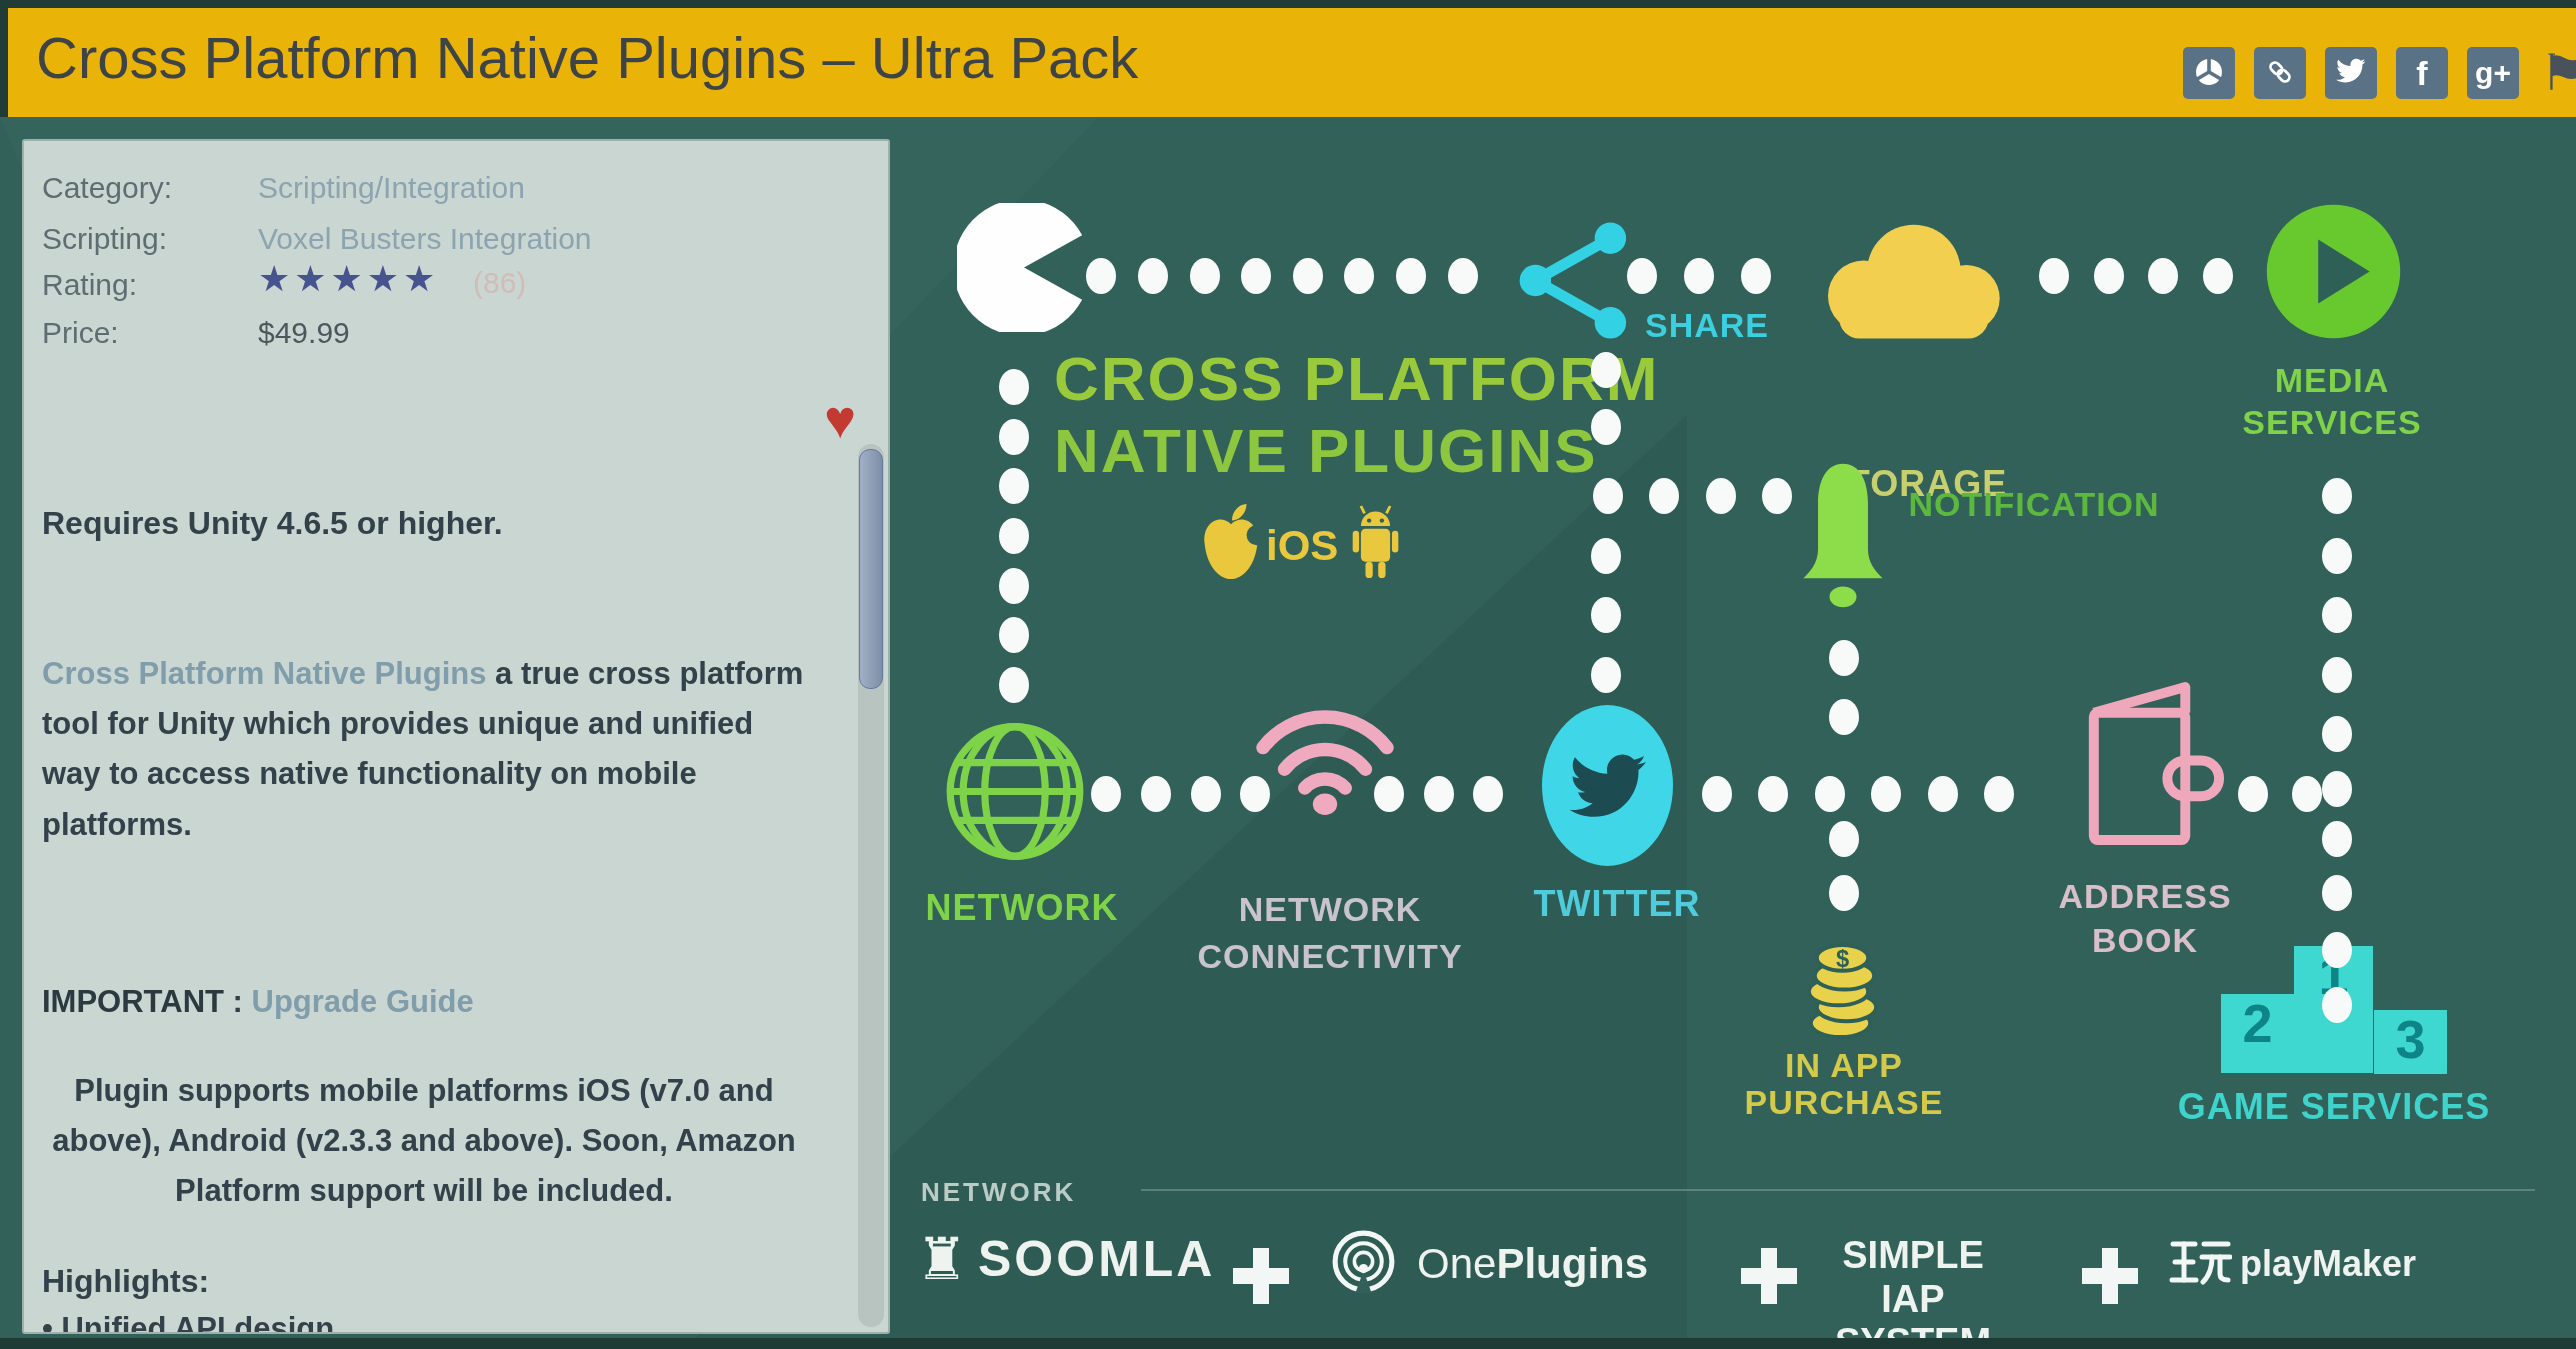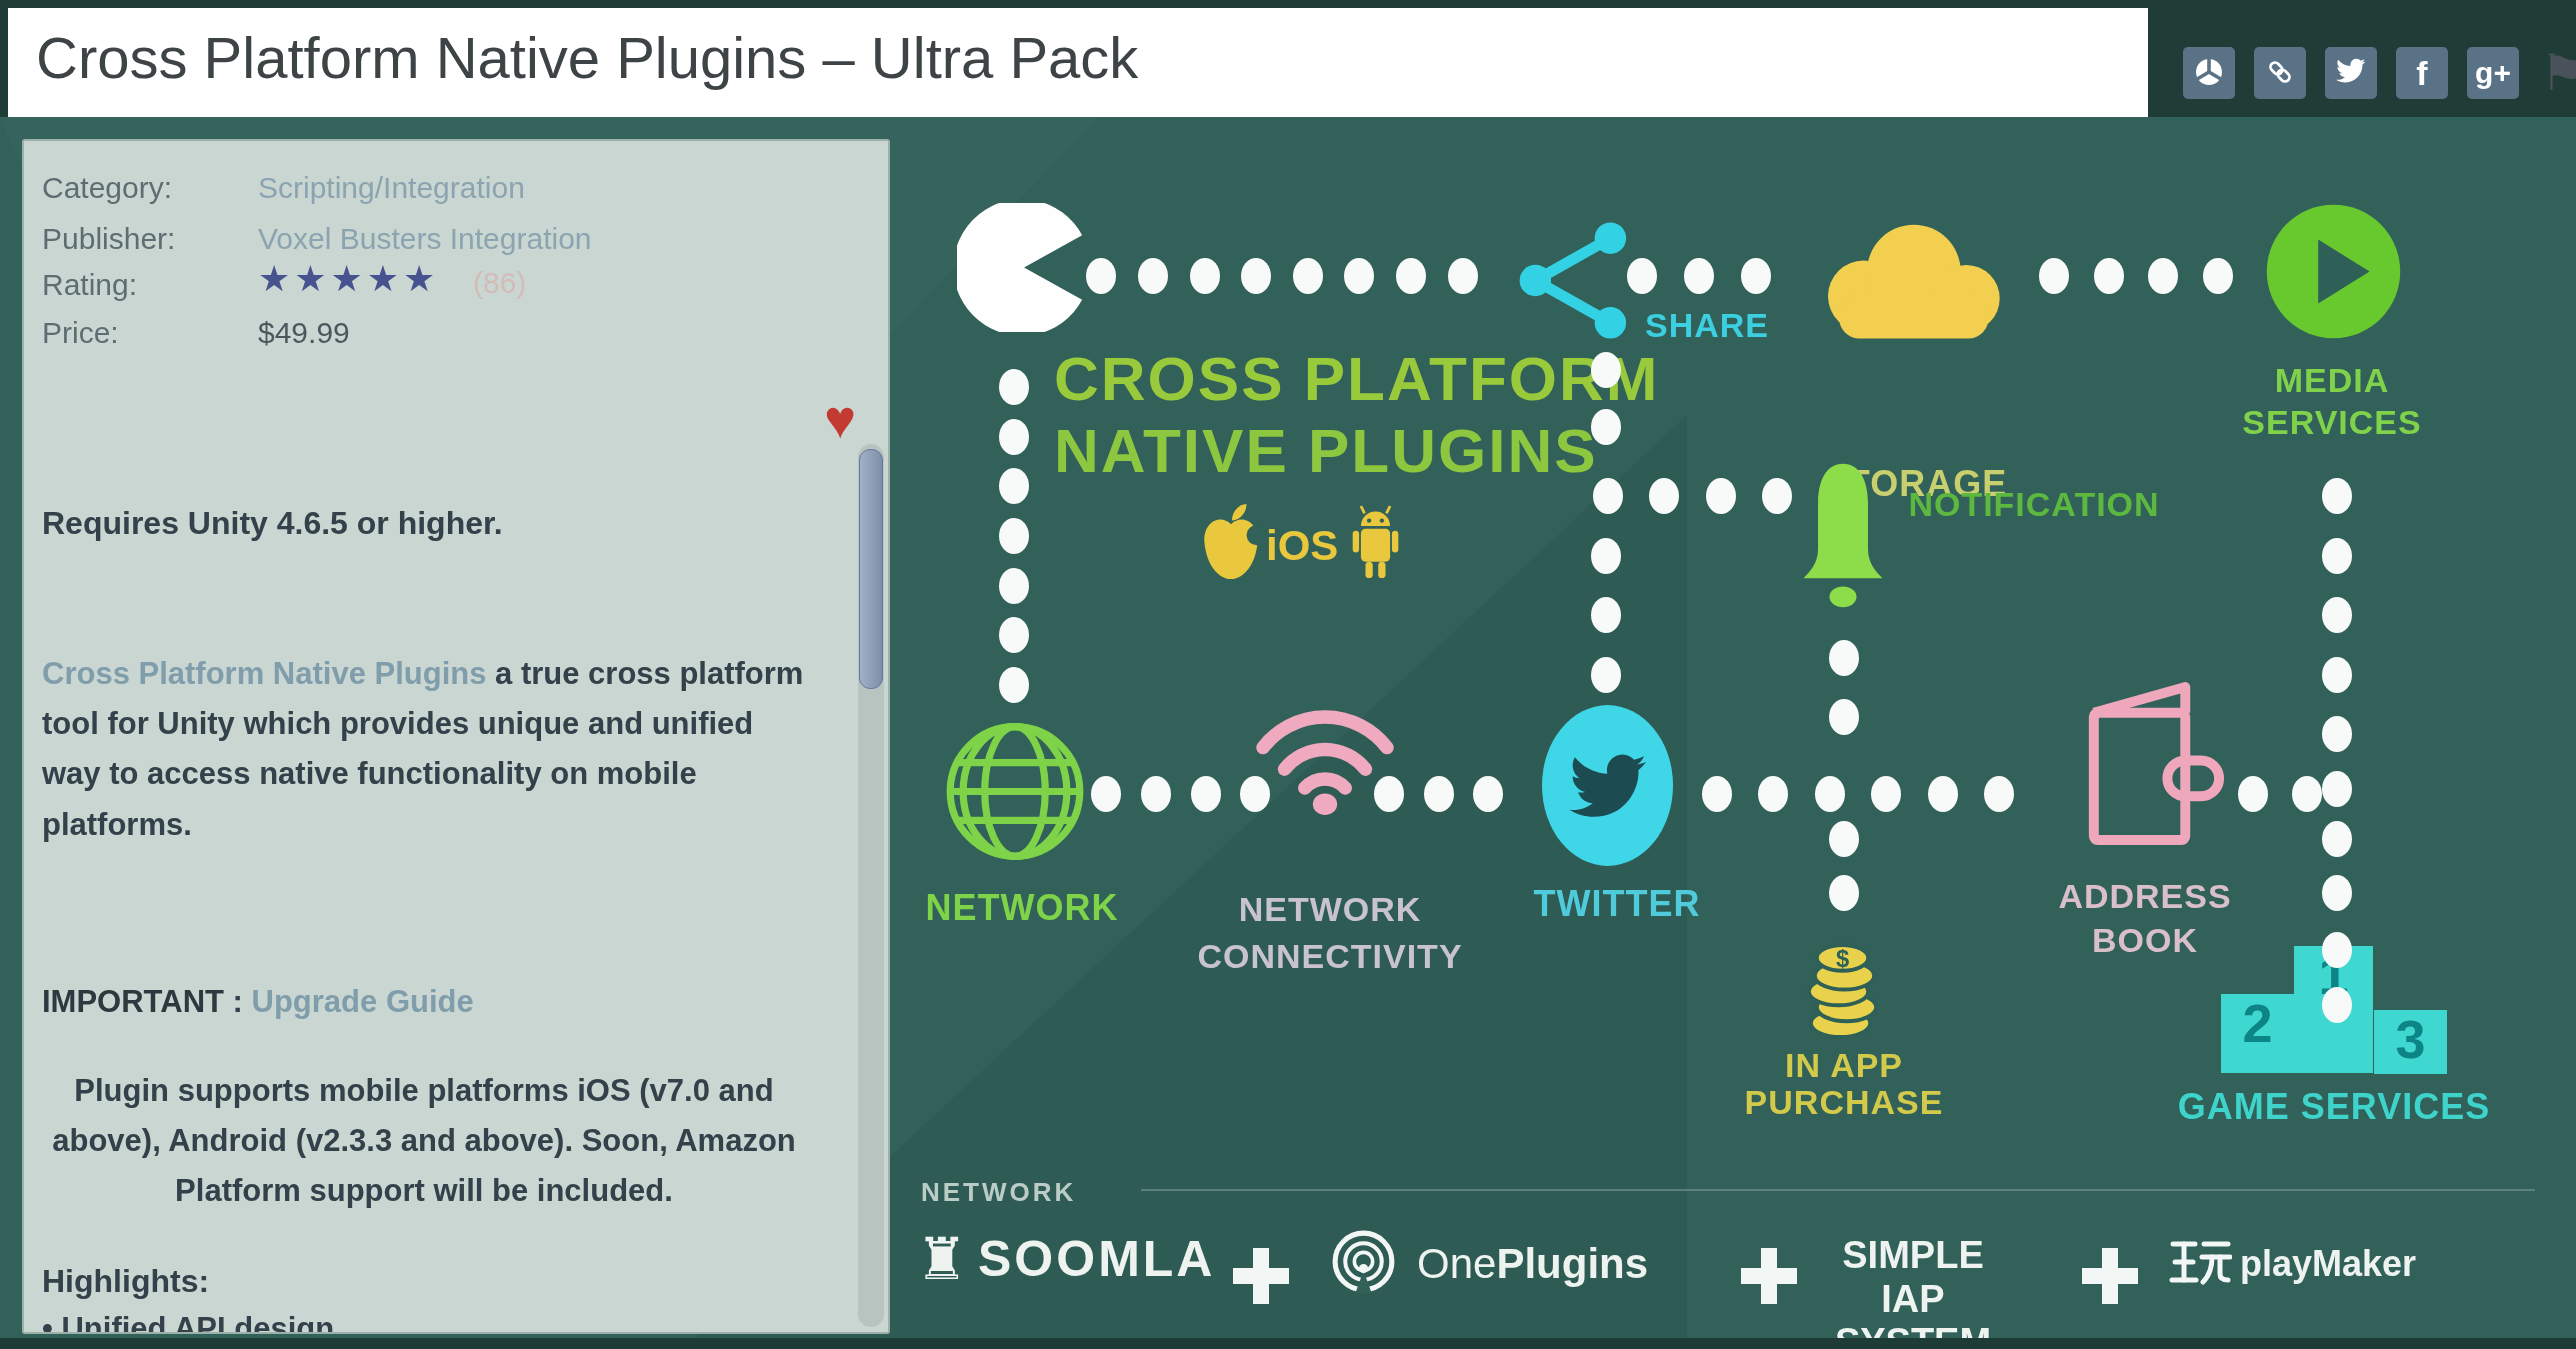--- a/index.html
+++ b/index.html
@@ -1,20 +1,20 @@
 <!DOCTYPE html>
 <html><head>
 <meta charset="utf-8">
 <style>
   html,body{margin:0;padding:0;background:#203c36;}
   body{width:2576px;height:1350px;position:relative;overflow:hidden;
        font-family:"Liberation Sans","DejaVu Sans",sans-serif;}
   .abs{position:absolute;}
   
-  #header{left:8px;top:8px;width:2140px;height:109px;background:#ffffff;}
+  #header{left:8px;top:8px;width:2568px;height:109px;background:#eab308;}
   #page-title{left:28px;top:16px;font-size:58px;color:#3e4346;letter-spacing:0;}
   #social-bar{left:2175px;top:36px;display:flex;gap:19px;align-items:center;}
   .social-btn{width:52px;height:52px;background:#5a7286;border-radius:5px;border:none;
       display:flex;align-items:center;justify-content:center;color:#fff;cursor:pointer;padding:0;}
   .social-btn .txt{font-weight:bold;font-size:34px;color:#fff;line-height:1;}
   #flag-btn{background:none;border:none;font-size:50px;color:#49525a;cursor:pointer;padding:0;margin-left:2px;}
   
   #content-bg{left:0;top:117px;width:2576px;height:1221px;background:#316159;}
   .poly{position:absolute;pointer-events:none;}
   
@@ -114,21 +114,21 @@
 </div>
 
 <div id="content-bg" class="abs">
   <div class="poly" style="left:0;top:0;width:1690px;height:794px;background:rgba(255,255,255,.025);clip-path:polygon(0 0,65% 0,20% 100%);"></div>
   <div class="poly" style="left:695px;top:298px;width:992px;height:923px;background:rgba(0,0,0,.05);clip-path:polygon(100% 0,100% 100%,0 100%);"></div>
 </div>
 
 <div id="panel" class="abs">
   <div class="f-label" style="top:30px">Category:</div>
   <div class="f-value" style="top:30px">Scripting/Integration</div>
-  <div class="f-label" style="top:81px">Publisher:</div>
+  <div class="f-label" style="top:81px">Scripting:</div>
   <div class="f-value" style="top:81px">Voxel Busters Integration</div>
   <div class="f-label" style="top:127px">Rating:</div>
   <div id="stars">★★★★★</div>
   <div id="rating-count">(86)</div>
   <div class="f-label" style="top:175px">Price:</div>
   <div class="f-value" id="price-value" style="top:175px">$49.99</div>
 
   <button id="favorite-button"><span>♥</span></button>
 
   <div class="para" id="requires-text">Requires Unity 4.6.5 or higher.</div>

